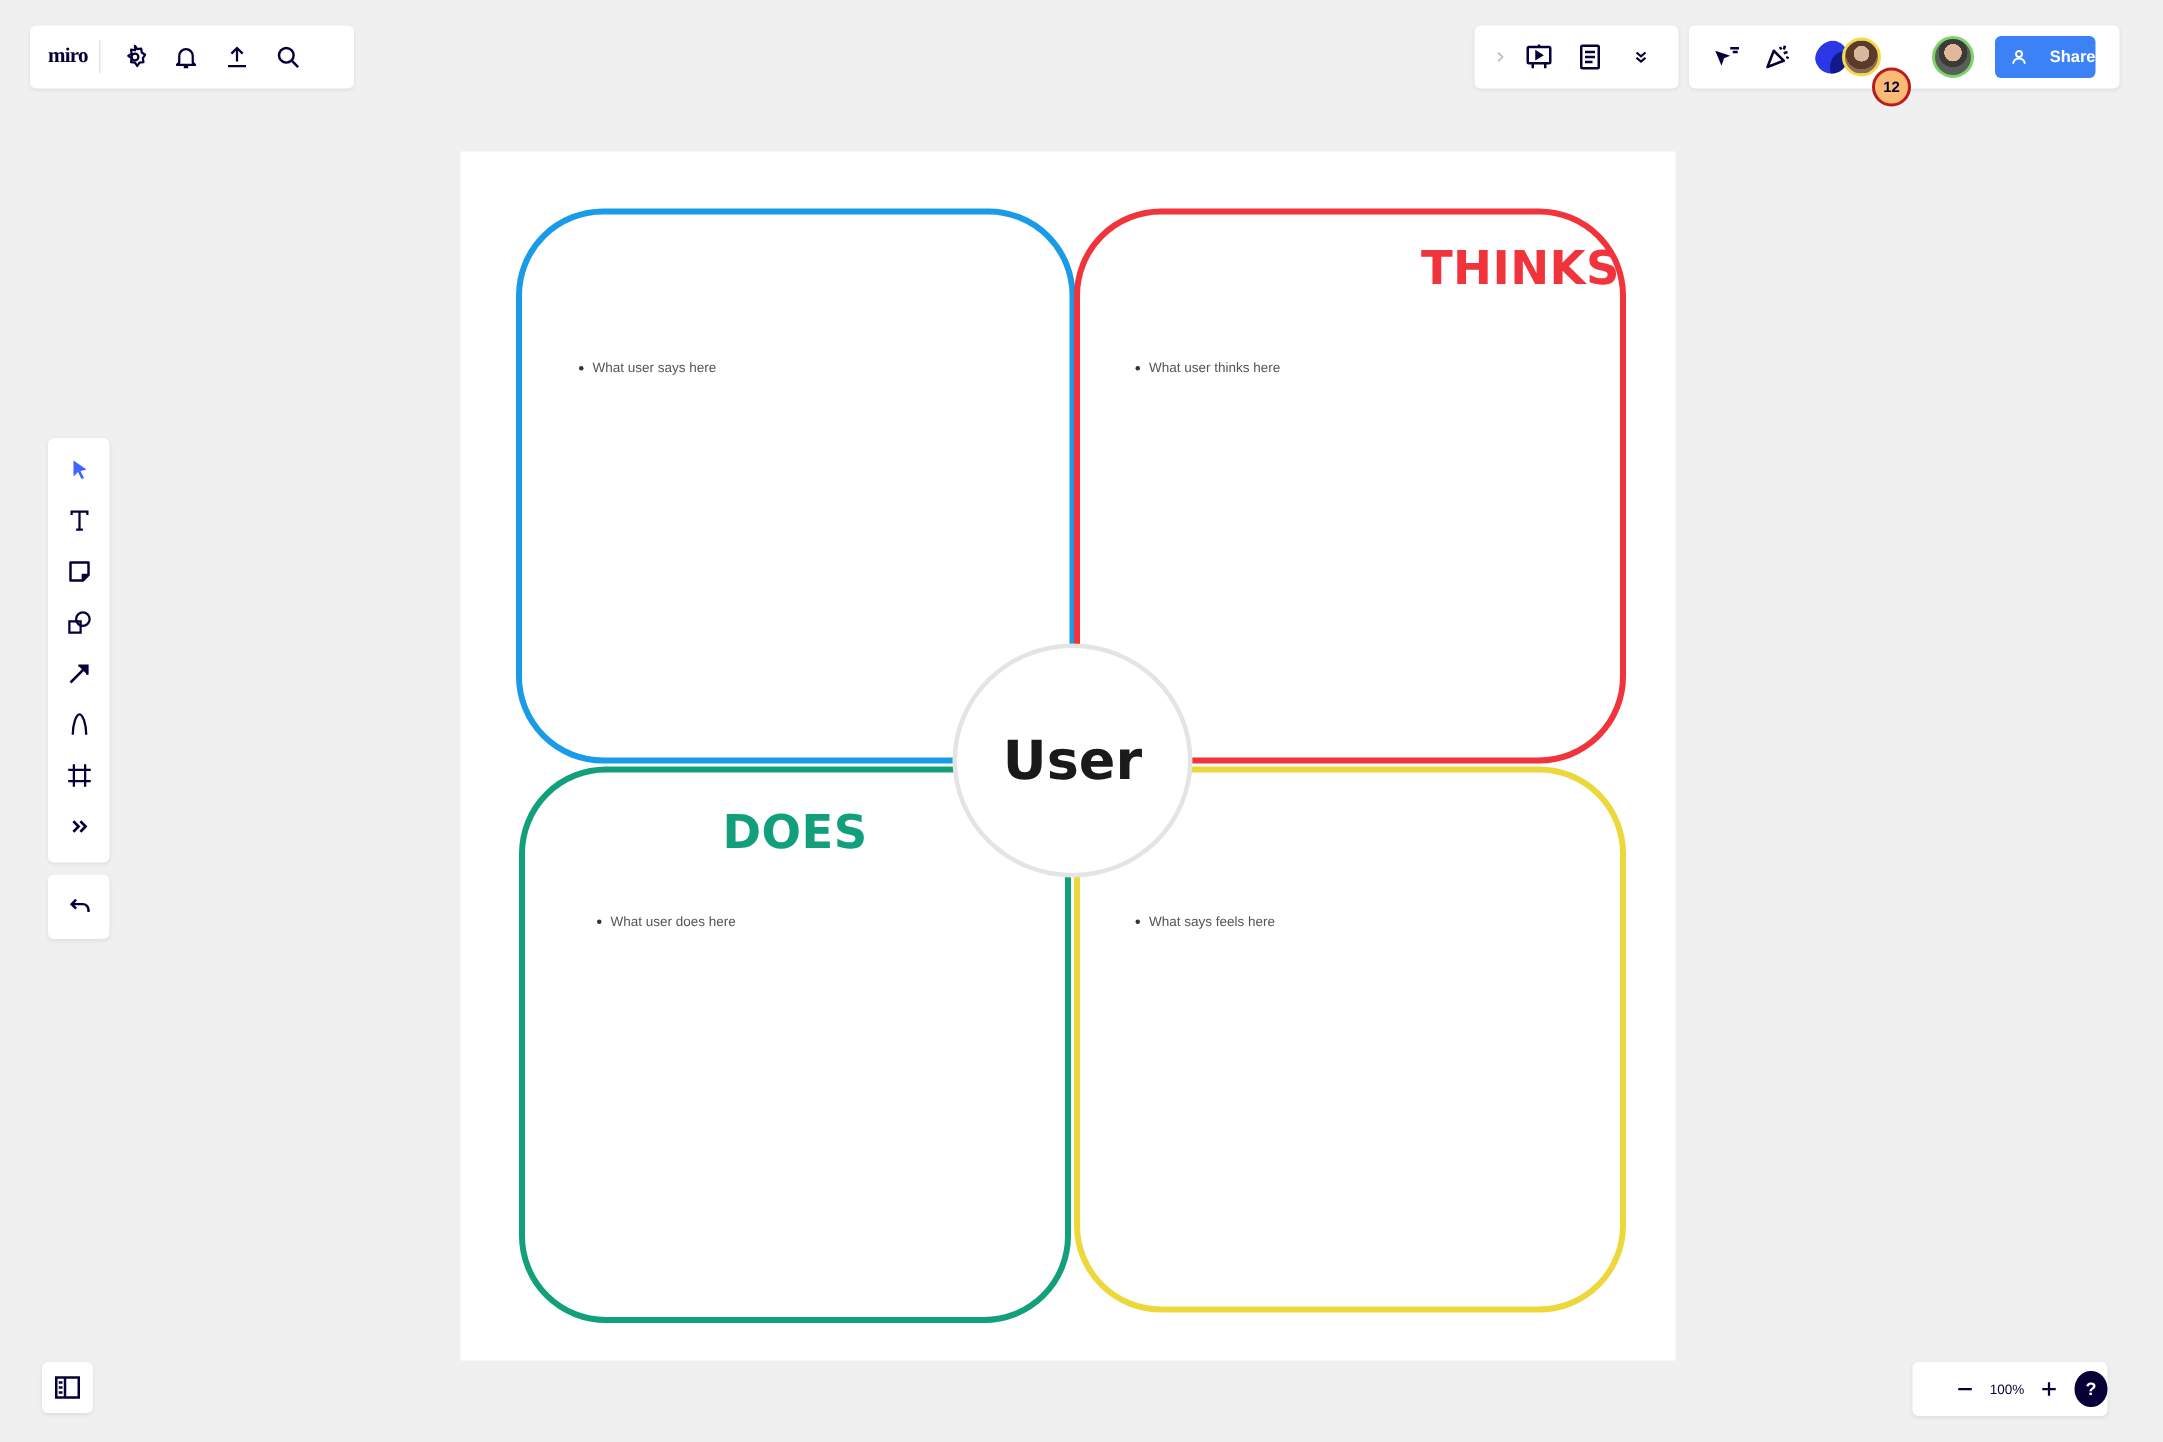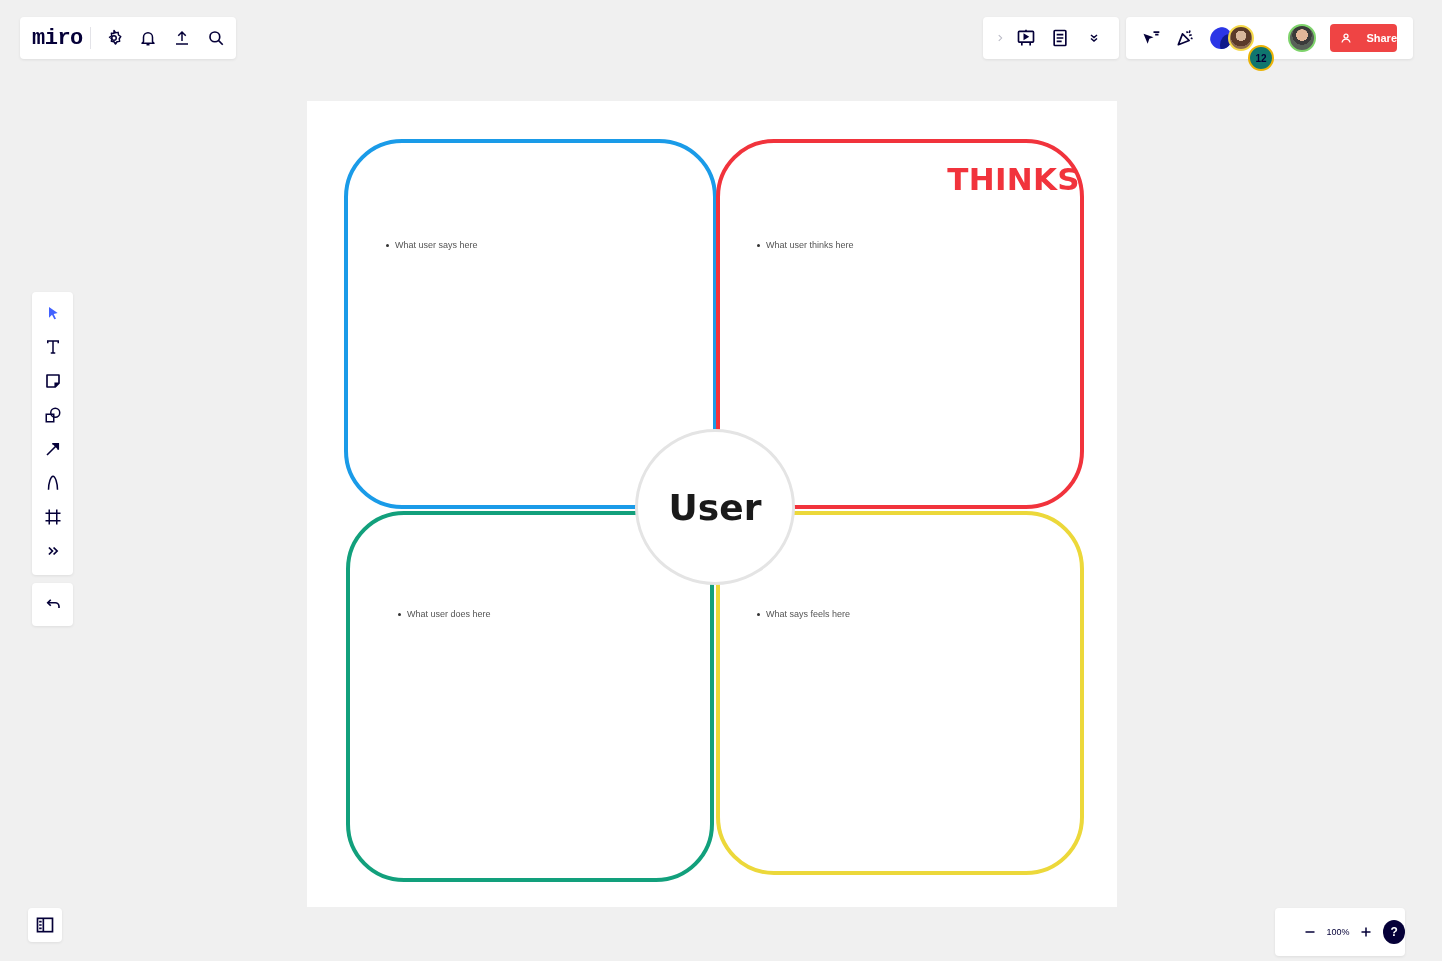--- a/index.html
+++ b/index.html
@@ -4,48 +4,48 @@
 <style>
   * { box-sizing: border-box; margin: 0; padding: 0; }
   html, body { width: 1442px; height: 961px; overflow: hidden; }
   body { background: #f0f0f0; font-family: "Liberation Sans", sans-serif; position: relative; color: #050038; }
   .panel { position: absolute; background: #fff; border-radius: 4px; box-shadow: 0 1px 3px rgba(0,0,0,0.08); }
   .icon { display: inline-flex; align-items: center; justify-content: center; }
   .icon svg { display: block; }
 
   
   #topleft { left: 20px; top: 17px; width: 216px; height: 42px; display: flex; align-items: center; padding-left: 12px; }
-  .logo { font-family: Liberation Mono, monospace; font-weight: bold; font-size: 22px; color: #050038; letter-spacing: -0.5px; margin-right: 7px; }
+  .logo { font-family: Liberation Serif, serif; font-weight: bold; font-size: 14px; color: #050038; letter-spacing: -0.5px; margin-right: 7px; }
   .sep { width: 1px; height: 22px; background: #e3e3e8; margin-right: 6px; }
   #topleft .icon { width: 34px; height: 34px; }
 
   
   #topright1 { left: 983px; top: 17px; width: 136px; height: 42px; display: flex; align-items: center; padding-left: 8px; }
   #topright1 .icon { width: 34px; height: 34px; }
   #topright2 { left: 1126px; top: 17px; width: 287px; height: 42px; display: flex; align-items: center; padding-left: 8px; }
   #topright2 .icon { width: 34px; height: 34px; }
   .avatars { display: flex; align-items: center; margin-left: 6px; }
   .av { width: 26px; height: 26px; border-radius: 50%; border: 2px solid #fff; margin-left: -6px; position: relative; overflow: hidden; }
   .av:first-child { margin-left: 0; }
   .av-blue { background: #fff; }
   .av-blue::before { content: ""; position: absolute; left: 0; top: 0; width: 26px; height: 26px; border-radius: 50%; background: #2b36e6; }
   .av-blue::after { content: ""; position: absolute; left: 10px; top: 7px; width: 20px; height: 22px; border-radius: 50%; background: #101a8a; }
   .av-photo1 { border-color: #f5d94a; background: radial-gradient(circle at 50% 40%, #d8b79c 0 30%, #5a3a2a 31% 60%, #8a6a52 61%); }
-  .av-count { border: 2px solid #eab308; background: #0f766e; font-size: 10px; font-weight: bold; display: flex; align-items: center; justify-content: center; color: #050038; margin-top: 40px; }
+  .av-count { border: 2px solid #b91c1c; background: #fdba74; font-size: 10px; font-weight: bold; display: flex; align-items: center; justify-content: center; color: #050038; margin-top: 40px; }
   .av-photo2 { width: 28px; height: 28px; border-radius: 50%; border: 2px solid #7ed36b; margin-left: 14px; background: radial-gradient(circle at 50% 38%, #e2b79a 0 30%, #3a3a3a 31% 50%, #586058 51%); }
-  .share-btn { margin-left: 14px; width: 67px; height: 28px; background: #ef4444; color: #fff; border-radius: 4px; font-size: 11px; font-weight: bold; display: flex; align-items: center; justify-content: center; gap: 5px; border: none; }
+  .share-btn { margin-left: 14px; width: 67px; height: 28px; background: #3b82f6; color: #fff; border-radius: 4px; font-size: 11px; font-weight: bold; display: flex; align-items: center; justify-content: center; gap: 5px; border: none; }
 
   
   #toolbar { left: 32px; top: 292px; width: 41px; height: 283px; display: flex; flex-direction: column; align-items: center; padding-top: 4px; }
   #toolbar .icon { width: 34px; height: 34px; }
   #undo-panel { left: 32px; top: 583px; width: 41px; height: 43px; display: flex; align-items: center; justify-content: center; }
 
   
   #sidebar-toggle { left: 28px; top: 908px; width: 34px; height: 34px; display: flex; align-items: center; justify-content: center; }
-  #zoom-panel { left: 1275px; top: 908px; width: 130px; height: 48px; display: flex; align-items: center; padding-left: 24px; justify-content: center; }
+  #zoom-panel { left: 1275px; top: 908px; width: 130px; height: 36px; display: flex; align-items: center; padding-left: 24px; justify-content: center; }
   #zoom-panel .icon { width: 24px; height: 24px; }
   .zoom-val { font-size: 9px; color: #050038; width: 38px; text-align: center; }
   .help { width: 24px; height: 24px; border-radius: 50%; background: #050038; color: #fff; font-weight: bold; font-size: 12px; display: flex; align-items: center; justify-content: center; margin-left: 6px; }
 
   
   #board { position: absolute; left: 307px; top: 101px; width: 810px; height: 806px; background: #fff; }
   .quad { position: absolute; border: 4px solid; border-radius: 58px; }
   .q-says { left: 37px; top: 38px; width: 373px; height: 370px; border-color: #1a9be8; }
   .q-thinks { left: 409px; top: 38px; width: 368px; height: 370px; border-color: #f1333c; }
   .q-does { left: 39px; top: 410px; width: 368px; height: 371px; border-color: #12a07c; }
@@ -232,20 +232,21 @@
 
 <div id="board">
   <div class="quad q-says">
     <div class="q-bullet">What user says here</div>
   </div>
   <div class="quad q-thinks">
     <div class="q-title">THINKS</div>
     <div class="q-bullet">What user thinks here</div>
   </div>
   <div class="quad q-does">
+    <div class="q-title">DOES</div>
     <div class="q-bullet">What user does here</div>
   </div>
   <div class="quad q-feels">
     <div class="q-bullet">What says feels here</div>
   </div>
   <div class="center">
     <span>User</span>
   </div>
 </div>
 

